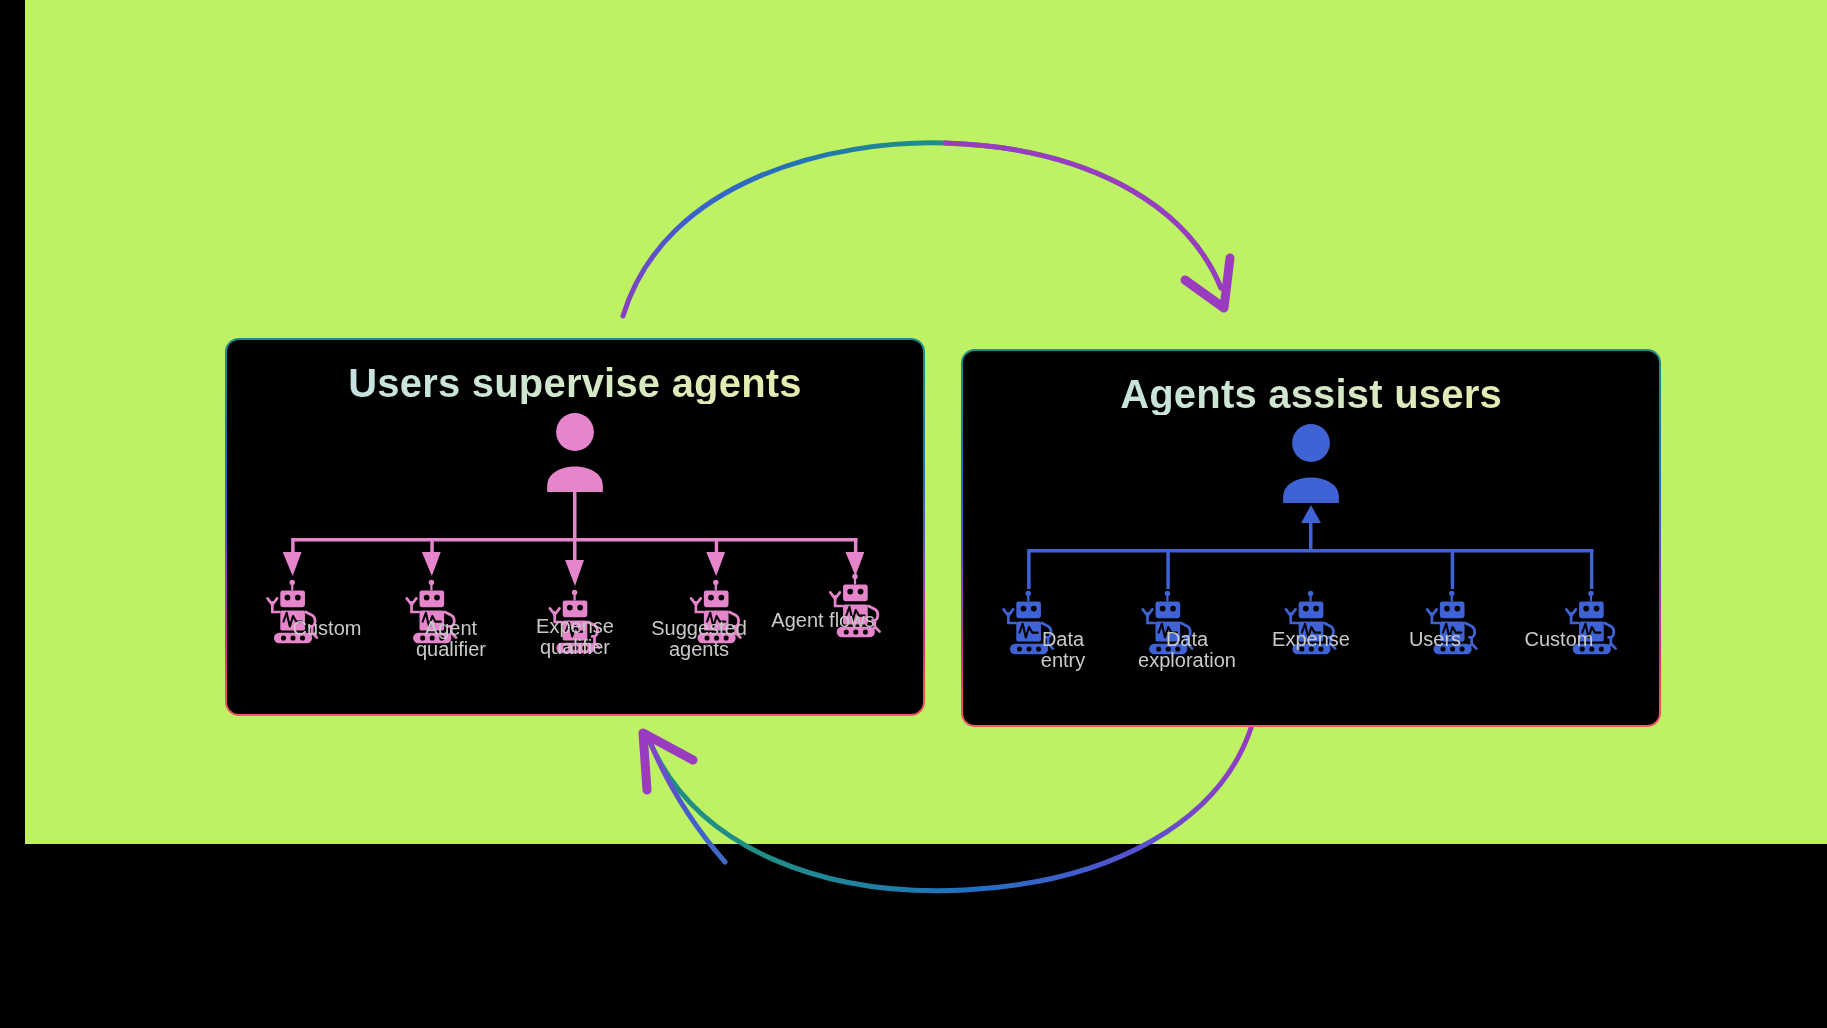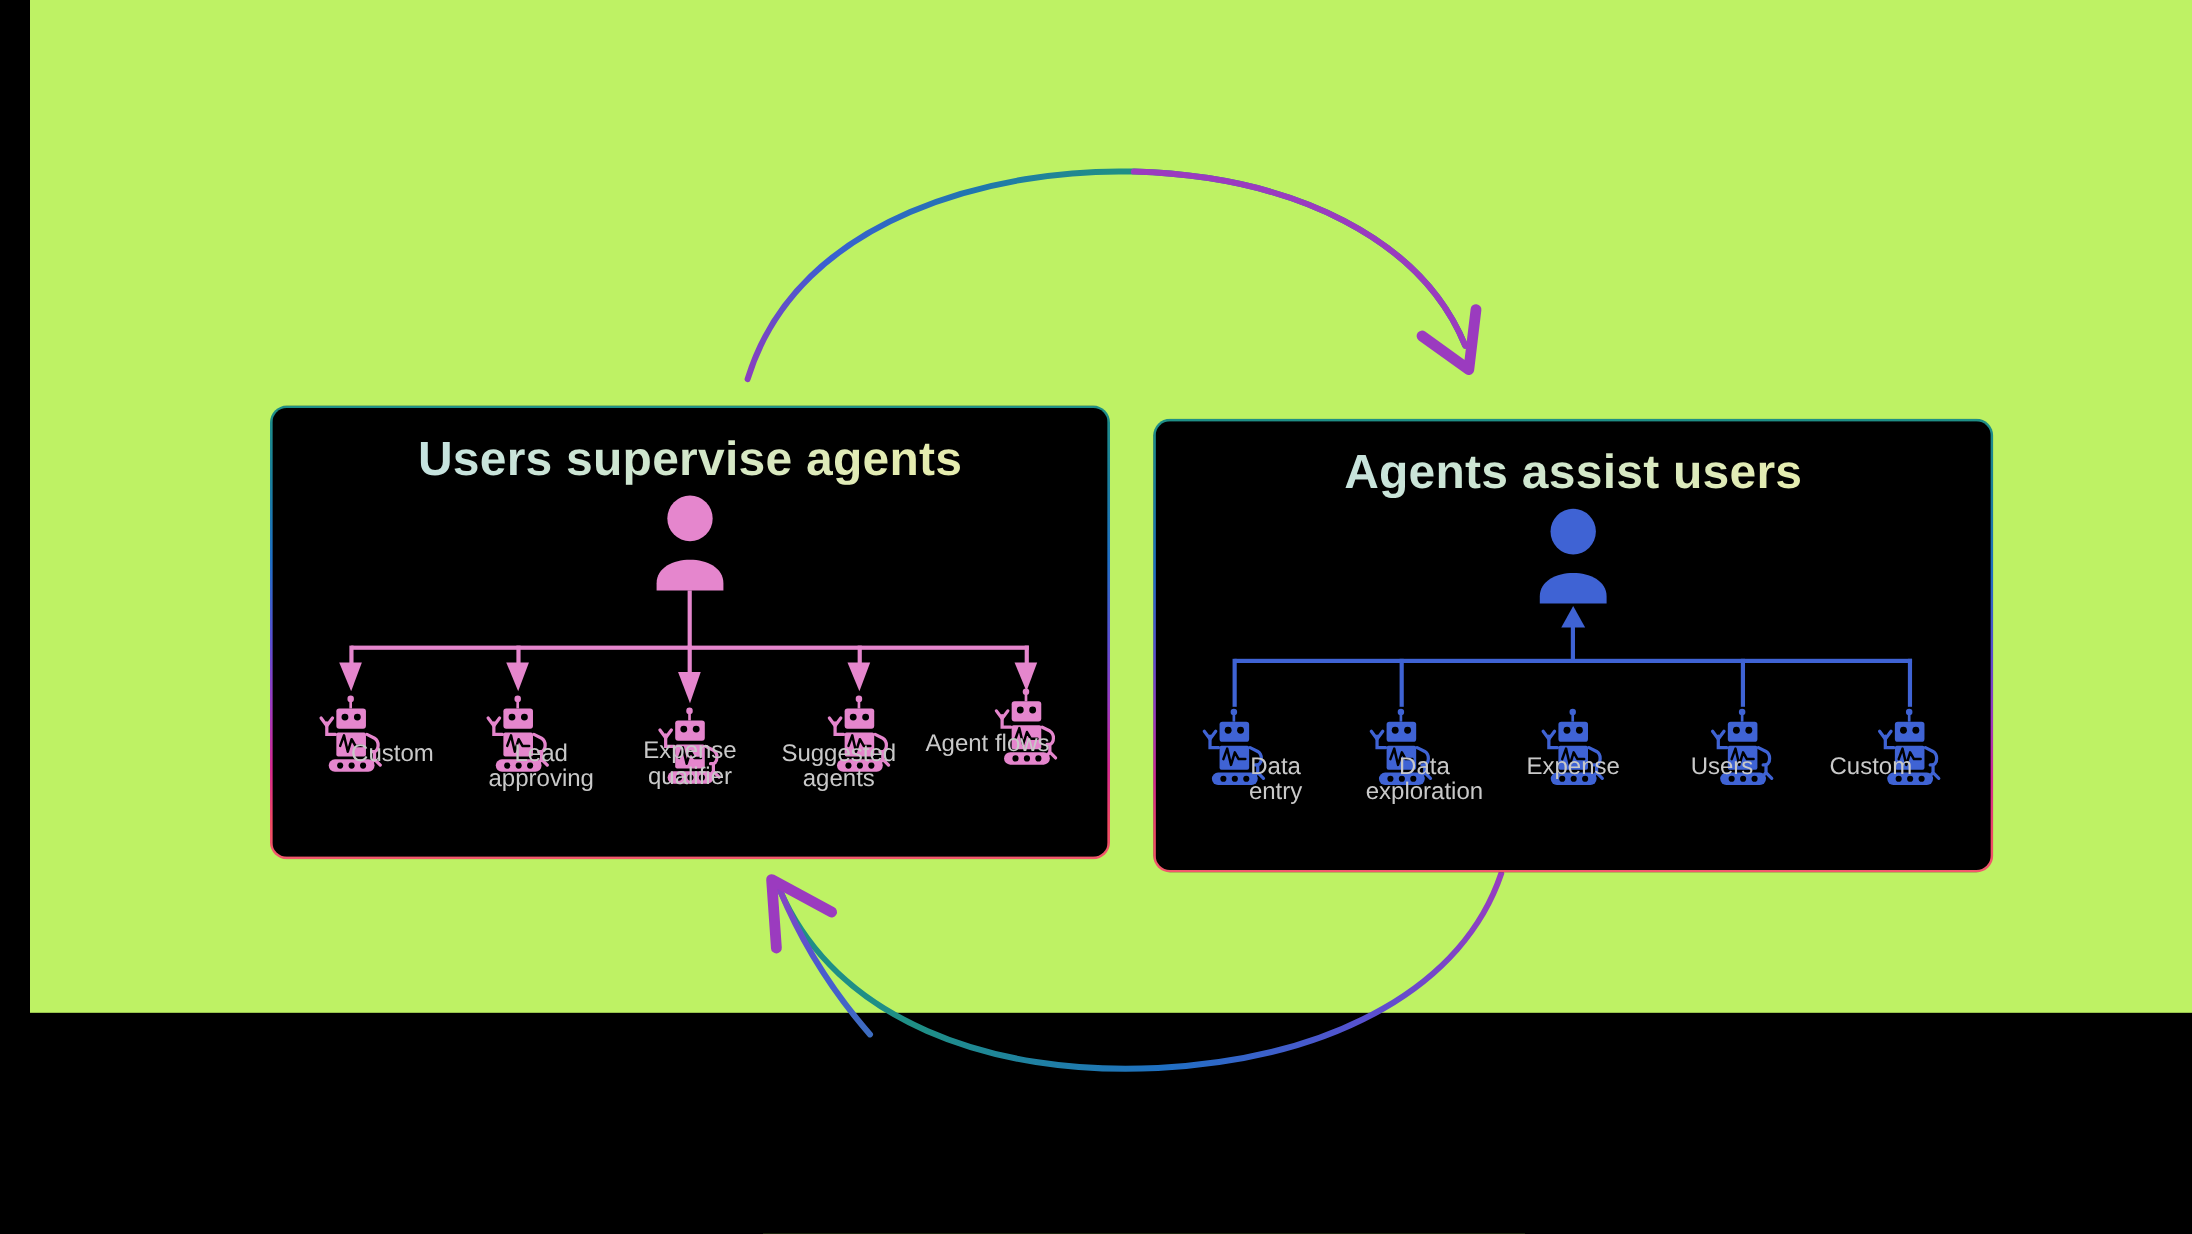--- a/index.html
+++ b/index.html
@@ -249,21 +249,21 @@
             <rect x="9" y="66" width="48" height="13" rx="6.5"></rect>
             <circle cx="21" cy="72.5" r="3.2" fill="#000"></circle>
               <circle cx="33" cy="72.5" r="3.2" fill="#000"></circle>
               <circle cx="45" cy="72.5" r="3.2" fill="#000"></circle>
           </g>
         </g>
       </svg>
 
       <div class="agent-labels">
         <div class="agent-label">Custom</div>
-        <div class="agent-label">Lead approving</div>
+        <div class="agent-label">Agent qualifier</div>
         <div class="agent-label" style="margin-top:-2px">Expense
 qualifier</div>
         <div class="agent-label">Suggested
 agents</div>
         <div class="agent-label" style="margin-top:-8px">Agent flows</div>
       </div>
     </div>
   </div>
 
   <div class="panel" id="panel-right">

